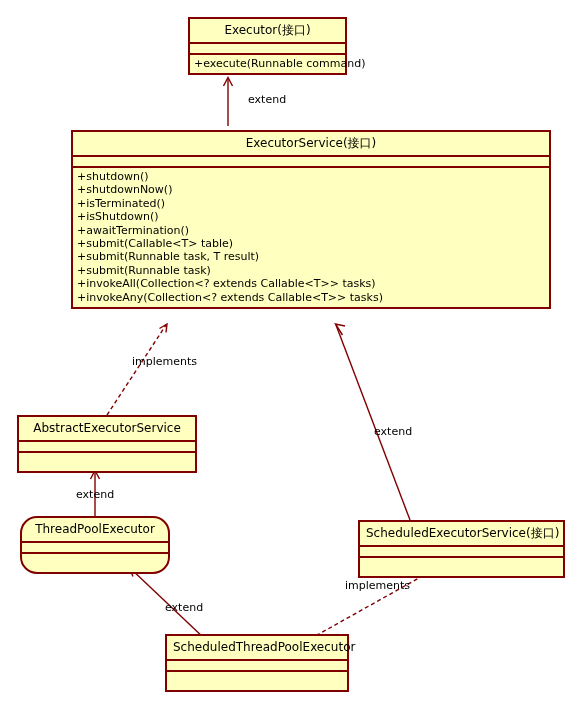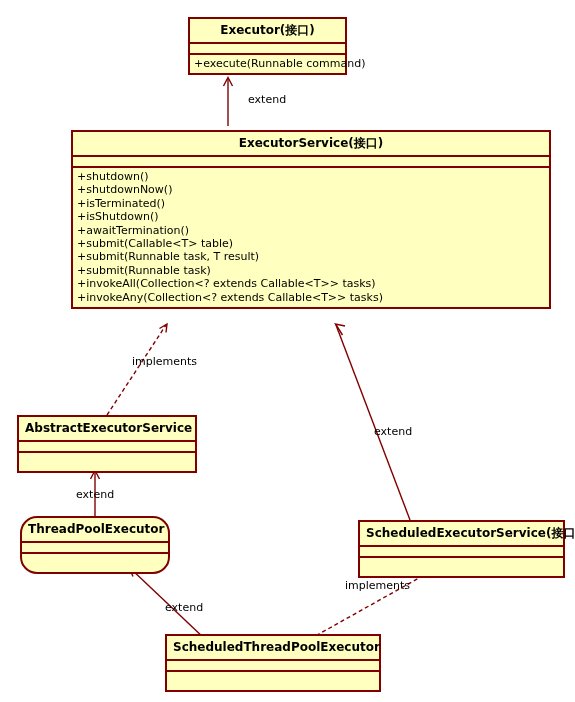--- a/index.html
+++ b/index.html
@@ -26,21 +26,21 @@
   }
   .uml-class {
     position: absolute;
     box-sizing: border-box;
     border: 2px solid #800000;
     background: #ffffbf;
     z-index: 5;
   }
   .compartment-title {
     text-align: center;
-    font-weight: bold;
+    font-weight: normal;
     font-size: 12px;
     color: #000000;
     padding: 4px 6px 5px 6px;
     border-bottom: 2px solid #800000;
     line-height: 14px;
     white-space: nowrap;
   }
   .compartment-attrs {
     border-bottom: 2px solid #800000;
     height: 9px;
@@ -149,21 +149,21 @@
     <div class="compartment-attrs"></div>
     <div class="compartment-ops empty"></div>
   </div>
 
   <div class="uml-class" style="left:358px; top:520px; width:207px;">
     <div class="compartment-title">ScheduledExecutorService(接口)</div>
     <div class="compartment-attrs"></div>
     <div class="compartment-ops empty"></div>
   </div>
 
-  <div class="uml-class" style="left:165px; top:634px; width:216px;">
+  <div class="uml-class" style="left:165px; top:634px; width:184px;">
     <div class="compartment-title">ScheduledThreadPoolExecutor</div>
     <div class="compartment-attrs"></div>
     <div class="compartment-ops empty"></div>
   </div>
 
   <div class="edge-label" style="left:229px; top:94px;">extend</div>
 
   <div class="edge-label" style="left:113px; top:356px;">implements</div>
 
   <div class="edge-label" style="left:355px; top:426px;">extend</div>

